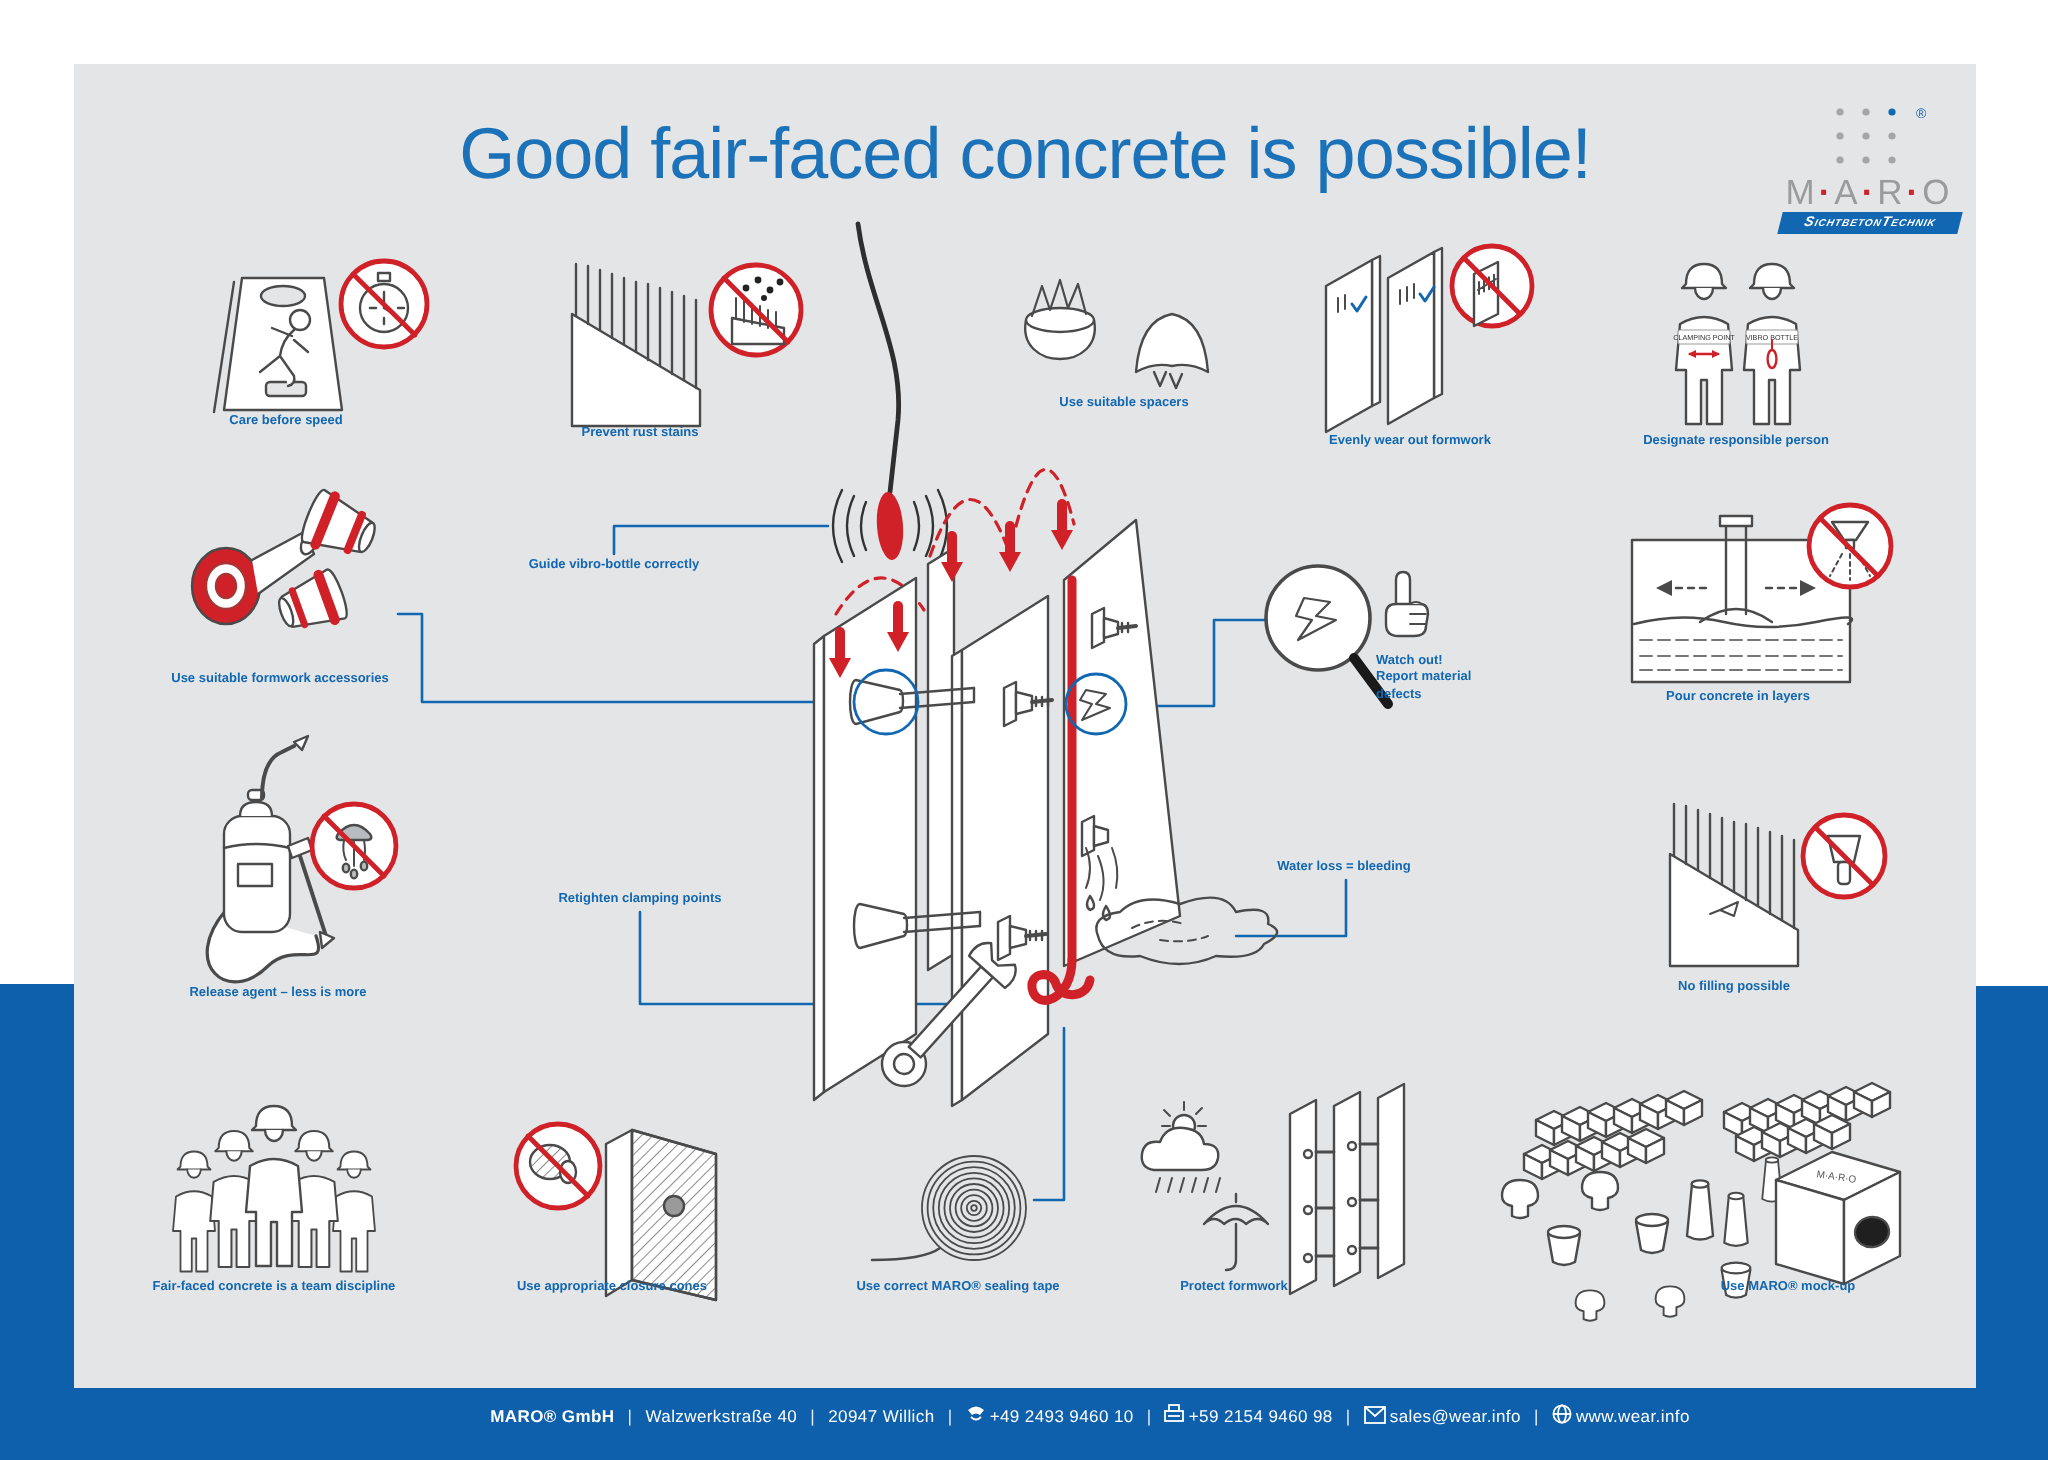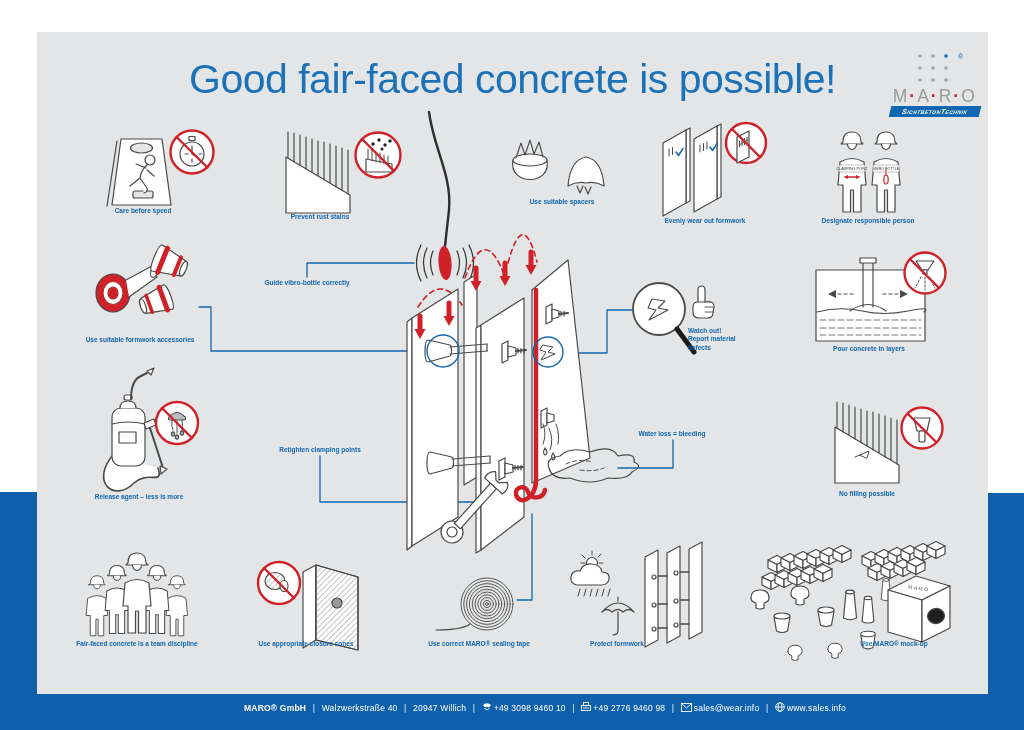--- a/index.html
+++ b/index.html
@@ -11,21 +11,21 @@
   .band-left{left:0;top:492px;width:37px;height:238px;background:#0e60ac;}
   .band-right{left:988px;top:493px;width:36px;height:237px;background:#0e60ac;}
   .footer{left:0;top:694px;width:1024px;height:36px;background:#0e60ac;}
   .footer-inner{position:absolute;left:0;right:0;top:8px;text-align:center;
      color:#fff;font-size:8.5px;letter-spacing:.2px;padding-left:66px;}
   .footer-inner .co{font-weight:700;}
   .footer-inner .sep{margin:0 4px;opacity:.9;}
   .footer-inner svg{vertical-align:-1px;margin-right:2px;}
   
   .title{left:37px;top:56px;width:951px;text-align:center;
-     font-size:41px;font-weight:300;color:#1c72b8;letter-spacing:-.5px;}
+     font-size:36px;font-weight:300;color:#1c72b8;letter-spacing:-.5px;}
   
   .logo{left:888px;top:46px;width:96px;height:72px;}
   .logo .letters{position:absolute;left:0;top:40px;width:92px;display:flex;
      justify-content:center;align-items:baseline;font-size:17.5px;color:#9b9b9b;
      letter-spacing:.5px;font-weight:400;}
   .logo .letters .rd{color:#cf2127;font-weight:700;margin:0 1.5px;}
   .logo .banner{position:absolute;left:2px;top:60px;width:90px;height:11px;
      background:#1167b1;transform:skewX(-14deg);text-align:center;
      font-style:italic;font-weight:700;font-size:7px;line-height:11px;
      color:#fff;letter-spacing:.5px;font-variant:small-caps;}
@@ -517,32 +517,32 @@
   <div class="footer-inner">
     <span class="co">MARO® GmbH</span>
     <span class="sep">|</span>
     <span>Walzwerkstraße 40</span>
     <span class="sep">|</span>
     <span>20947 Willich</span>
     <span class="sep">|</span>
     <svg width="10" height="10" viewBox="0 0 10 10">
         <path d="M1,3 Q5,-0.5 9,3 L7,5.5 Q5,4 3,5.5 Z" fill="#fff"></path>
         <path d="M2.5,6.5 Q5,9 7.5,6.5" stroke="#fff" fill="none" stroke-width=".9"></path>
-      </svg><span>+49 3098 9460 10</span>
+      </svg><span>+49 2493 9460 10</span>
     <span class="sep">|</span>
     <svg width="10" height="10" viewBox="0 0 10 10">
         <rect x=".5" y="3.5" width="9" height="5" stroke="#fff" fill="none" stroke-width=".9"></rect>
         <rect x="2.5" y=".5" width="5" height="3" stroke="#fff" fill="none" stroke-width=".9"></rect>
         <line x1="2" y1="6" x2="8" y2="6" stroke="#fff" stroke-width=".9"></line>
-      </svg><span>+49 2776 9460 98</span>
+      </svg><span>+59 2154 9460 98</span>
     <span class="sep">|</span>
     <svg width="11" height="9" viewBox="0 0 11 9">
         <rect x=".5" y=".5" width="10" height="8" stroke="#fff" fill="none" stroke-width=".9"></rect>
         <path d="M.5,.5 L5.5,5 L10.5,.5" stroke="#fff" fill="none" stroke-width=".9"></path>
       </svg><span>sales@wear.info</span>
     <span class="sep">|</span>
     <svg width="10" height="10" viewBox="0 0 10 10">
         <circle cx="5" cy="5" r="4.3" stroke="#fff" fill="none" stroke-width=".9"></circle>
         <ellipse cx="5" cy="5" rx="2" ry="4.3" stroke="#fff" fill="none" stroke-width=".9"></ellipse>
         <line x1=".7" y1="5" x2="9.3" y2="5" stroke="#fff" stroke-width=".9"></line>
-      </svg><span>www.sales.info</span>
+      </svg><span>www.wear.info</span>
   </div>
 </div>
 
 </body></html>

